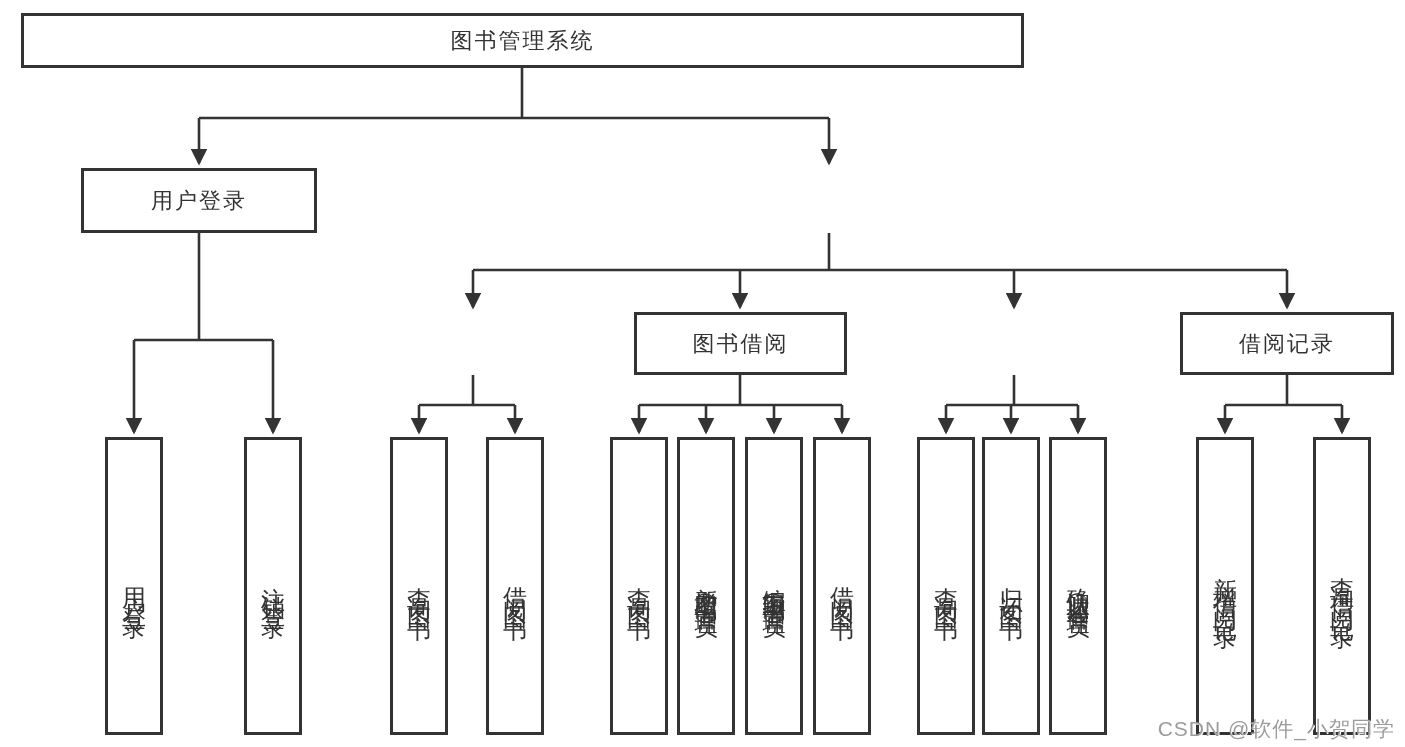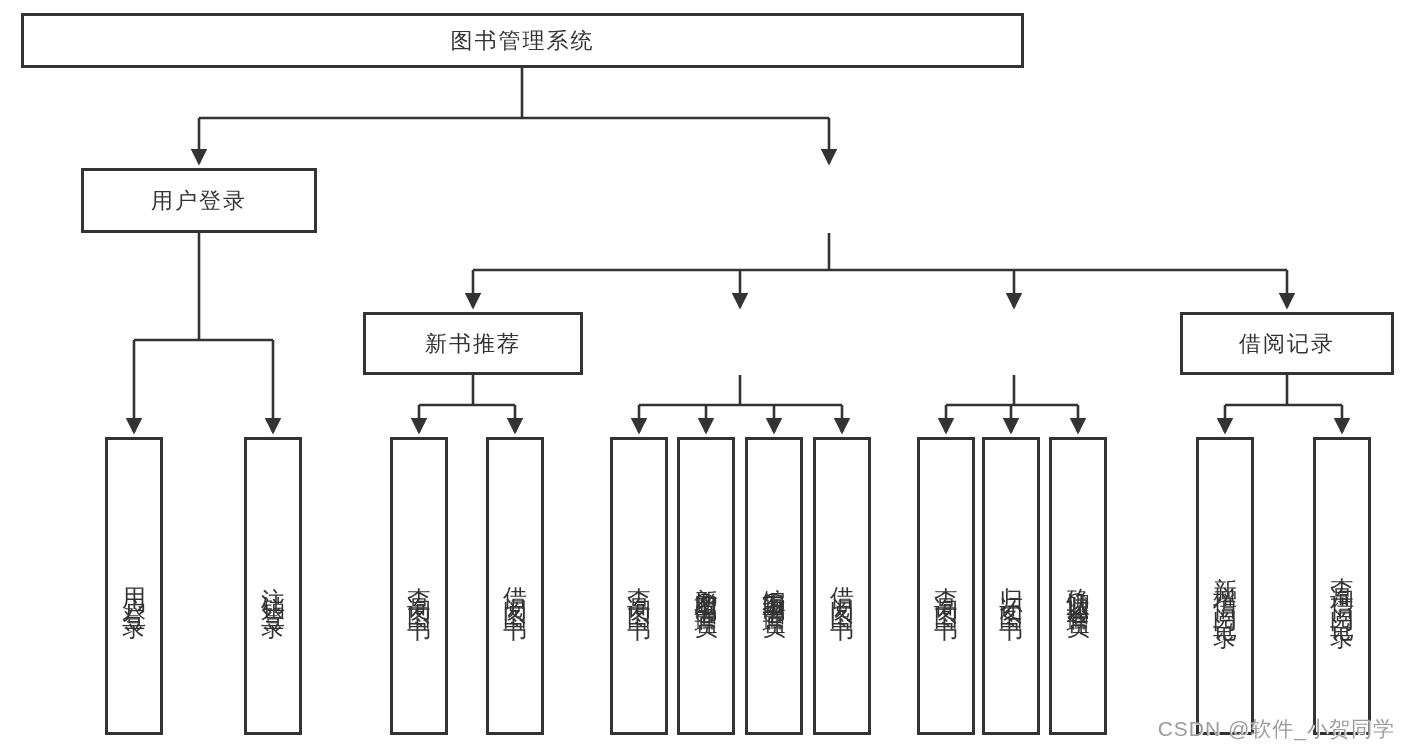--- a/index.html
+++ b/index.html
@@ -78,21 +78,21 @@
       <path d="M1225,405 H1342"></path>
       <path d="M1225,405 V432" marker-end="url(#arw)"></path>
       <path d="M1342,405 V432" marker-end="url(#arw)"></path>
     </g>
   </svg>
 
   <div class="box" style="left:21px;top:13px;width:1003px;height:55px">图书管理系统</div>
 
   <div class="box" style="left:81px;top:168px;width:236px;height:65px">用户登录</div>
 
-  <div class="box" style="left:363px;top:312px;width:220px;height:63px">新书推荐</div>
+  <div class="box" style="left:634px;top:312px;width:213px;height:63px">图书借阅</div>
   <div class="box" style="left:1180px;top:312px;width:214px;height:63px">借阅记录</div>
 
   <div class="box leaf" style="left:105px;top:437px;width:58px;height:298px">用户登录</div>
   <div class="box leaf" style="left:244px;top:437px;width:58px;height:298px">注销登录</div>
 
   <div class="box leaf" style="left:390px;top:437px;width:58px;height:298px">查询图书</div>
   <div class="box leaf" style="left:486px;top:437px;width:58px;height:298px">借阅图书</div>
 
   <div class="box leaf" style="left:610px;top:437px;width:58px;height:298px">查询图书</div>
   <div class="box leaf tight" style="left:677px;top:437px;width:58px;height:298px">新增图书（管理员）</div>

